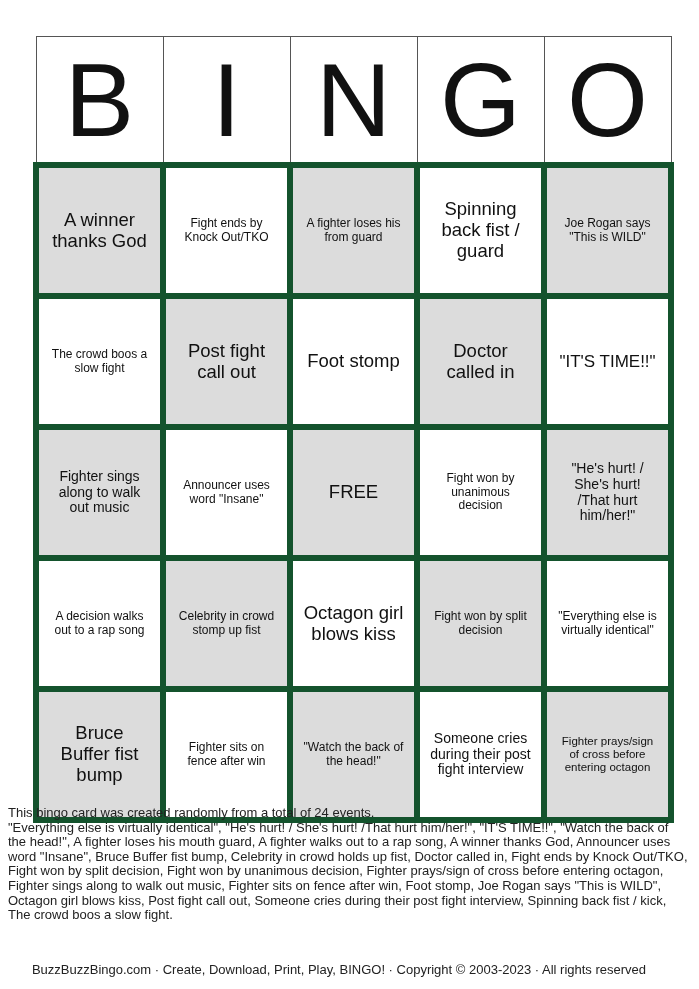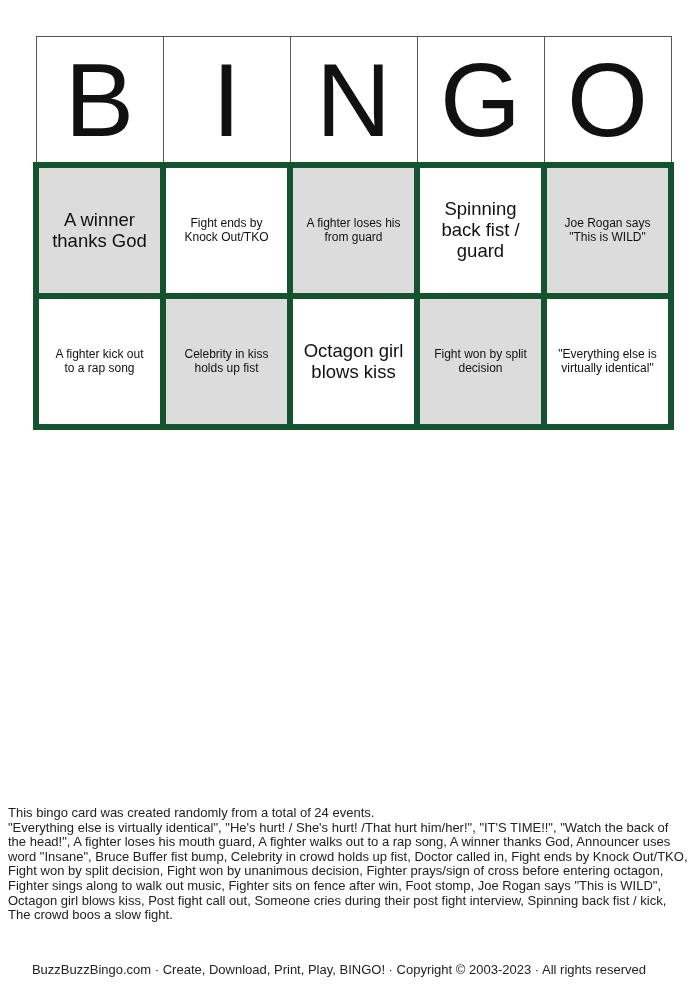--- a/index.html
+++ b/index.html
@@ -29,25 +29,46 @@
     <th>O</th>
   </tr>
   <tr>
     <td class="g f20">A winner thanks God</td>
     <td class="f16">Fight ends by Knock Out/TKO</td>
     <td class="g f16">A fighter loses his from guard</td>
     <td class="f20">Spinning back fist / guard</td>
     <td class="g f16">Joe Rogan says "This is WILD"</td>
   </tr>
   <tr>
-    <td class="f16">A fighter kick out to a rap song</td>
-    <td class="g f16">Celebrity in kiss holds up fist</td>
+    <td class="f16">The crowd boos a slow fight</td>
+    <td class="g f20">Post fight call out</td>
+    <td class="f20">Foot stomp</td>
+    <td class="g f20">Doctor called in</td>
+    <td class="f18">"IT'S TIME!!"</td>
+  </tr>
+  <tr>
+    <td class="g f14">Fighter sings along to walk out music</td>
+    <td class="f16">Announcer uses word "Insane"</td>
+    <td class="g f20">FREE</td>
+    <td class="f16">Fight won by unanimous decision</td>
+    <td class="g f14">"He's hurt! / She's hurt! /That hurt him/her!"</td>
+  </tr>
+  <tr>
+    <td class="f16">A decision walks out to a rap song</td>
+    <td class="g f16">Celebrity in crowd stomp up fist</td>
     <td class="f20">Octagon girl blows kiss</td>
     <td class="g f16">Fight won by split decision</td>
     <td class="f16">"Everything else is virtually identical"</td>
+  </tr>
+  <tr>
+    <td class="g f20">Bruce Buffer fist bump</td>
+    <td class="f16">Fighter sits on fence after win</td>
+    <td class="g f16">"Watch the back of the head!"</td>
+    <td class="f14">Someone cries during their post fight interview</td>
+    <td class="g f11">Fighter prays/sign of cross before entering octagon</td>
   </tr>
 </tbody>
   </table>
 
 <div class="desc">
   <div>This bingo card was created randomly from a total of 24 events.</div>
   <div>"Everything else is virtually identical", "He's hurt! / She's hurt! /That hurt him/her!", "IT'S TIME!!", "Watch the back of the head!", A fighter loses his mouth guard, A fighter walks out to a rap song, A winner thanks God, Announcer uses word "Insane", Bruce Buffer fist bump, Celebrity in crowd holds up fist, Doctor called in, Fight ends by Knock Out/TKO, Fight won by split decision, Fight won by unanimous decision, Fighter prays/sign of cross before entering octagon, Fighter sings along to walk out music, Fighter sits on fence after win, Foot stomp, Joe Rogan says "This is WILD", Octagon girl blows kiss, Post fight call out, Someone cries during their post fight interview, Spinning back fist / kick, The crowd boos a slow fight.</div>
 </div>
 
 <div class="footer">BuzzBuzzBingo.com · Create, Download, Print, Play, BINGO! · Copyright © 2003-2023 · All rights reserved</div>

